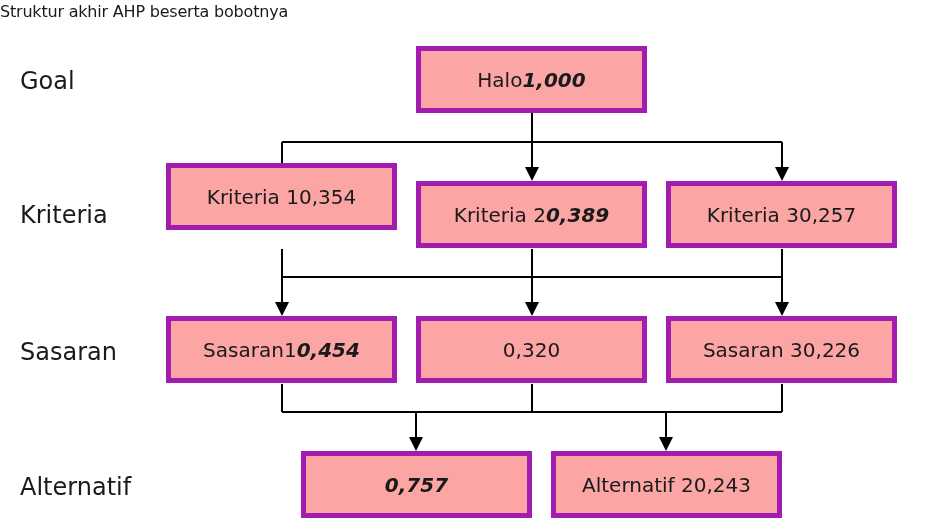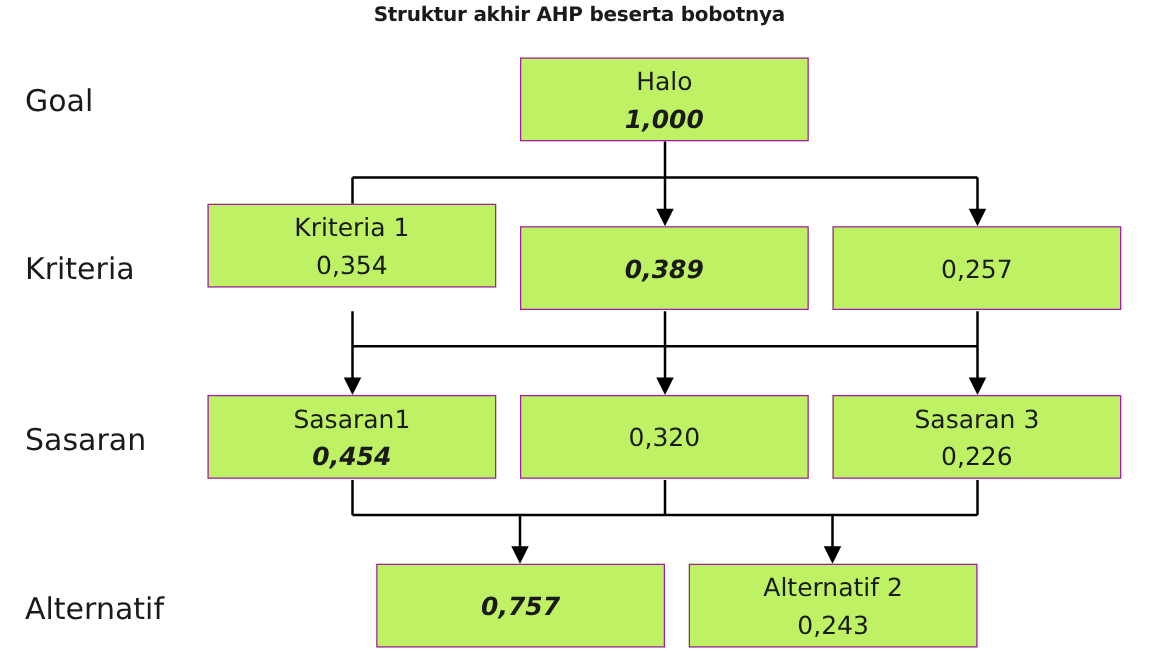--- a/index.html
+++ b/index.html
@@ -1,24 +1,24 @@
 <!DOCTYPE html>
 <html><head>
   <meta charset="utf-8">
   <style>
     html, body { margin: 0; padding: 0; background: #ffffff; }
     body { width: 927px; height: 521px; position: relative; overflow: hidden;
            font-family: "DejaVu Sans", "Liberation Sans", sans-serif; color: #1a1a1a; }
-    .title { position: absolute; left: 0; top: 2px; width: 927px; text-align: center;
-             font-size: 16px; font-weight: bold; letter-spacing: -0.2px; }
+    .title { position: absolute; left: 0; top: 2px; width: 927px; text-align: left;
+             font-size: 16px; font-weight: normal; letter-spacing: -0.2px; }
     .level-label { position: absolute; left: 20px; width: 146px; 
                    font-size: 24px; transform: translateY(-50%); }
     .node { position: absolute; width: 231px; height: 67px; box-sizing: border-box;
-            border: 1px solid #a21caf; background: #bef264;
-            display: flex; flex-direction: column; align-items: center; justify-content: center;
+            border: 5px solid #a21caf; background: #fca5a5;
+            display: flex; flex-direction: row; align-items: center; justify-content: center;
             font-size: 20px; line-height: 30px; }
     .node .w { font-weight: normal; }
     .node .w.bold { font-weight: bold; font-style: italic; }
     svg.links { position: absolute; left: 0; top: 0; }
   </style>
 </head>
 <body>
 
 <div class="title">Struktur akhir AHP beserta bobotnya</div>
 
@@ -68,23 +68,25 @@
 <div class="node" style="left:416px;top:46px">
   <span class="w">Halo</span>
   <span class="w bold">1,000</span>
 </div>
 
 <div class="node" style="left:166px;top:163px">
   <span class="w">Kriteria 1</span>
   <span class="w">0,354</span>
 </div>
 <div class="node" style="left:416px;top:181px">
+  <span class="w">Kriteria 2</span>
   <span class="w bold">0,389</span>
 </div>
 <div class="node" style="left:666px;top:181px">
+  <span class="w">Kriteria 3</span>
   <span class="w">0,257</span>
 </div>
 
 <div class="node" style="left:166px;top:316px">
   <span class="w">Sasaran1</span>
   <span class="w bold">0,454</span>
 </div>
 <div class="node" style="left:416px;top:316px">
   <span class="w">0,320</span>
 </div>

